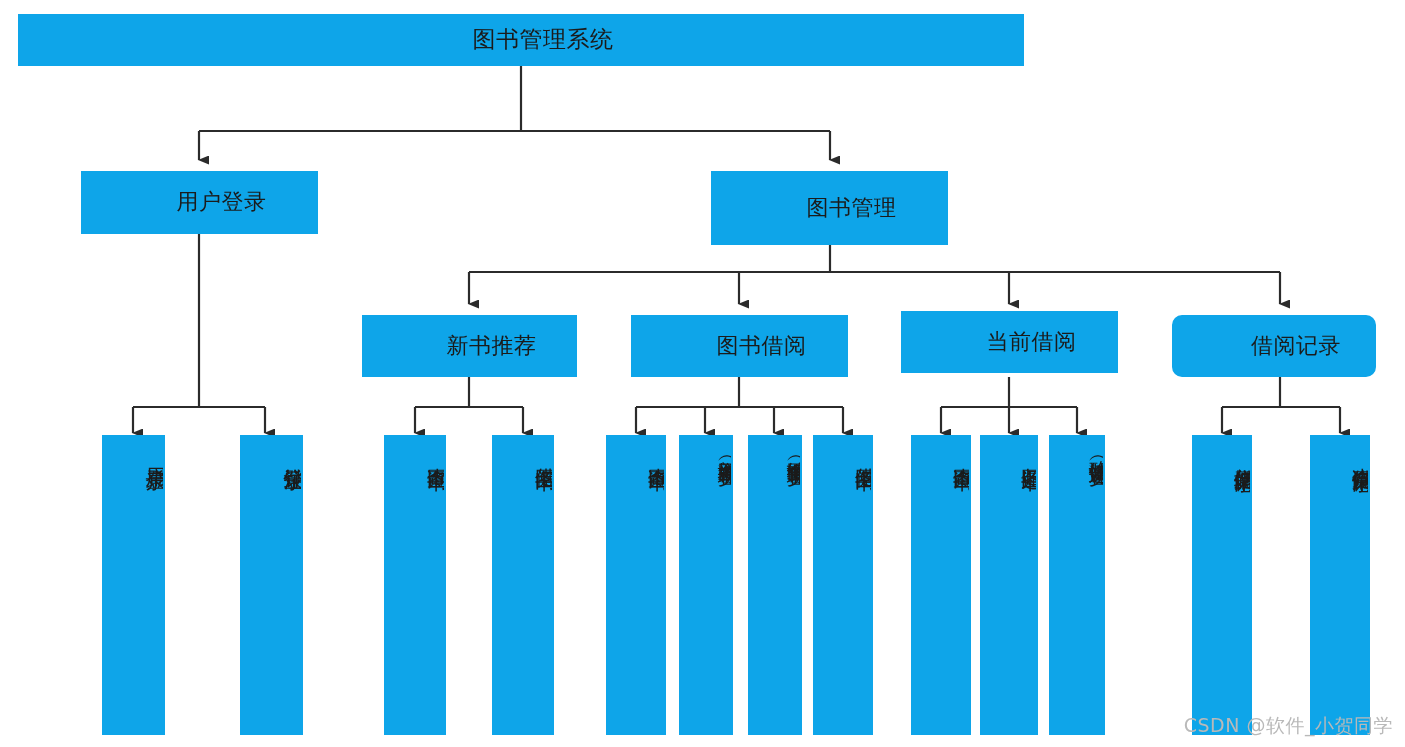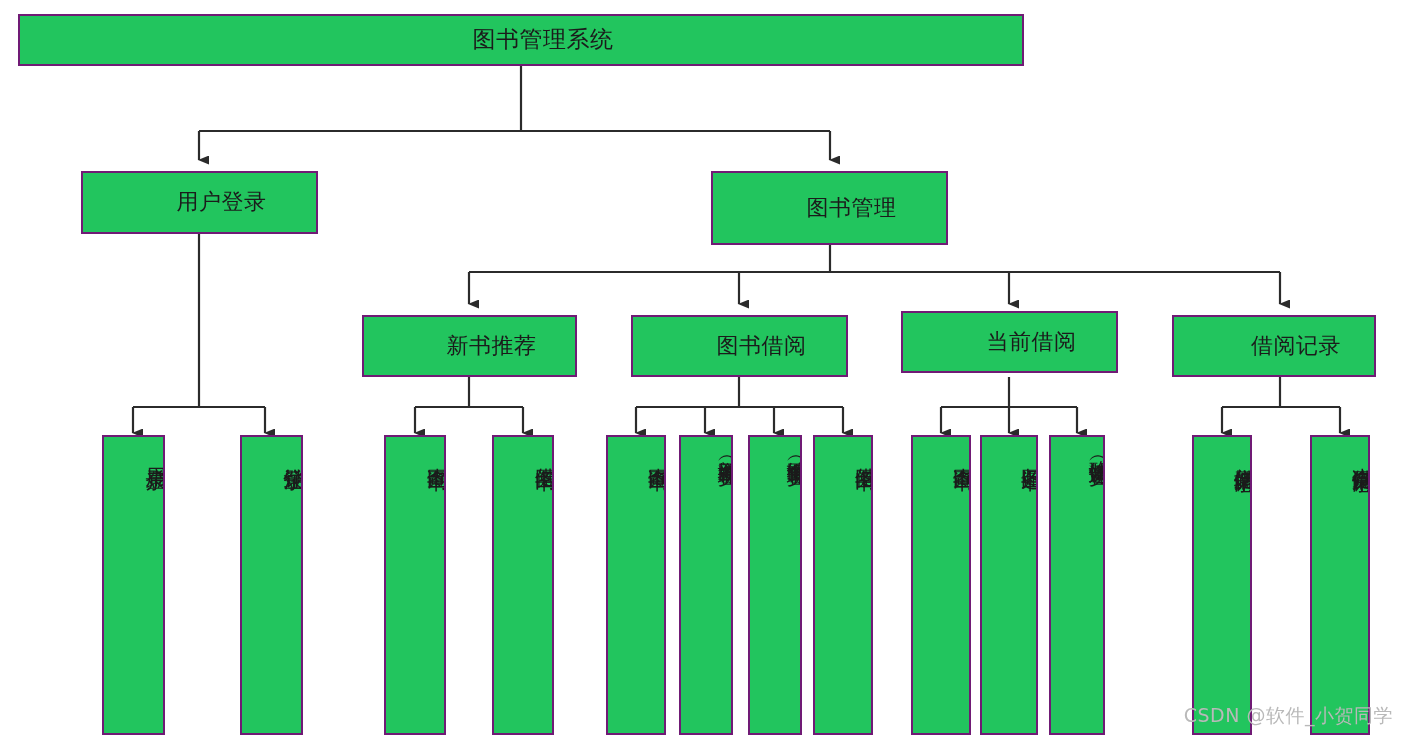--- a/index.html
+++ b/index.html
@@ -22,22 +22,22 @@
     position: absolute;
     left: 0;
     top: 0;
     width: 1405px;
     height: 747px;
     display: block;
   }
   .node-box {
     position: absolute;
     box-sizing: border-box;
-    background: #22c55e;
-    border: 2px solid #701a75;
+    background: #0ea5e9;
+    border: 2px solid #0ea5e9;
     display: flex;
     align-items: center;
     justify-content: center;
     overflow: hidden;
     padding-left: 44px;
   }
   .node-box.level-0 {
     border-width: 2px;
   }
   .node-label-h {
@@ -68,21 +68,21 @@
   .node-box.leaf.tall-text {
     padding-top: 8px;
   }
   .node-box.leaf.tall-text .node-label-v {
     font-size: 20px;
     line-height: 1.22;
   }
   #watermark {
     position: absolute;
     right: 12px;
-    bottom: 18px;
+    bottom: 8px;
     font-size: 19px;
     color: #b9b9b9;
     white-space: nowrap;
     letter-spacing: 0.5px;
     pointer-events: none;
   }
 </style>
 </head>
 <body>
 
@@ -158,21 +158,21 @@
   </div>
 
   <div class="node-box" style="left:362px; top:315px; width:215px; height:62px;">
     <span class="node-label-h">新书推荐</span>
   </div>
 
   <div class="node-box" style="left:901px; top:311px; width:217px; height:62px;">
     <span class="node-label-h">当前借阅</span>
   </div>
 
-  <div class="node-box" style="left:1172px; top:315px; width:204px; height:62px;">
+  <div class="node-box" style="left:1172px; top:315px; width:204px; height:62px;border-radius:10px;">
     <span class="node-label-h">借阅记录</span>
   </div>
 
   <div class="node-box leaf" style="left:102px; top:435px; width:63px; height:300px;">
     <span class="node-label-v">用户登录</span>
   </div>
 
   <div class="node-box leaf" style="left:240px; top:435px; width:63px; height:300px;">
     <span class="node-label-v">注销登录</span>
   </div>

